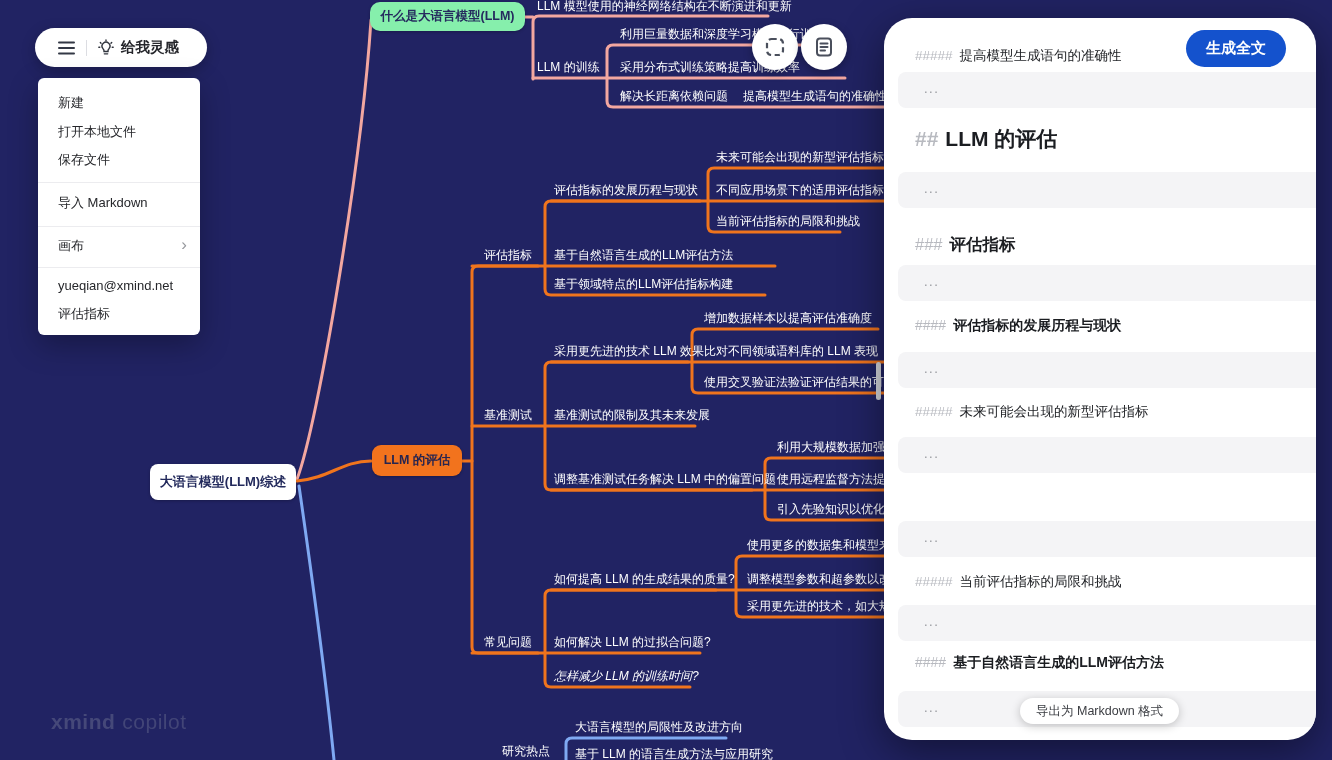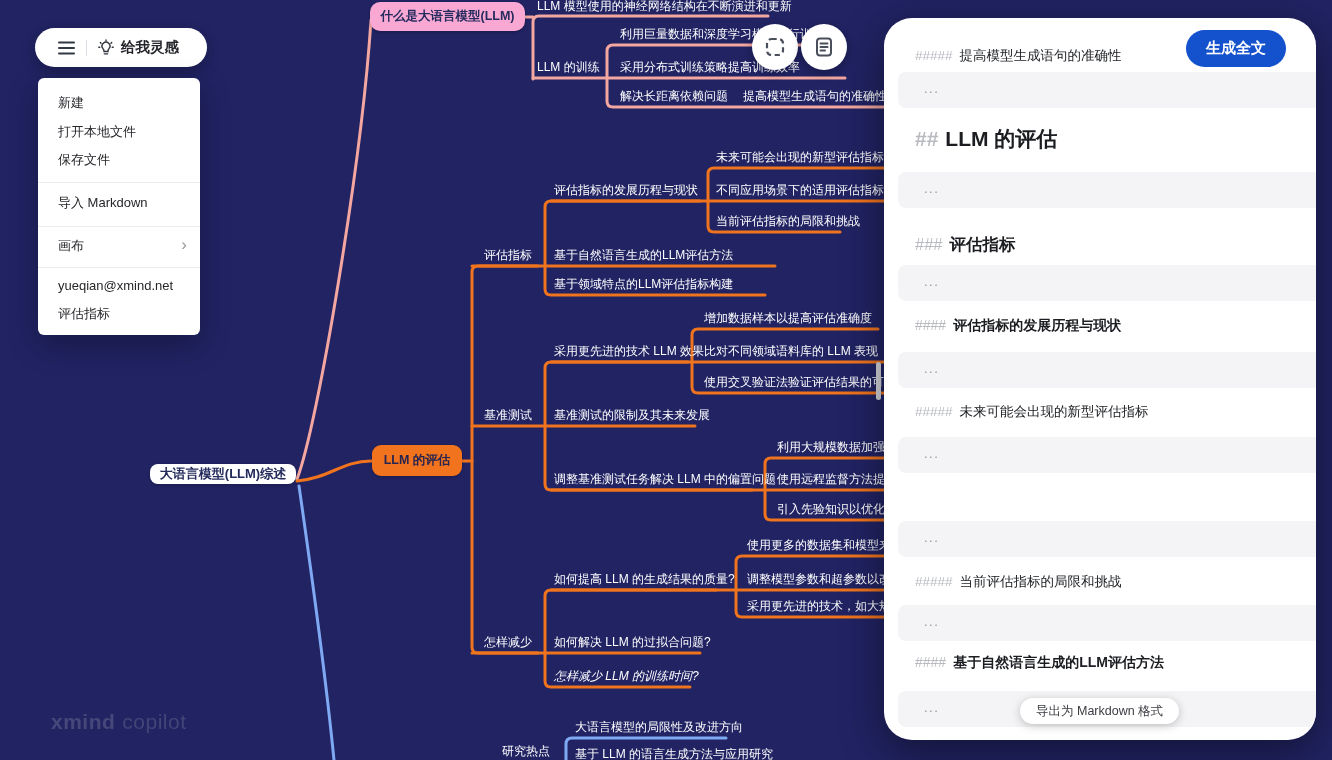--- a/index.html
+++ b/index.html
@@ -6,21 +6,21 @@
   html,body { width:1332px; height:760px; overflow:hidden; }
   body { background:#212363; font-family:"Liberation Sans","DejaVu Sans",sans-serif; position:relative; }
   #stage { position:absolute; inset:0; width:1332px; height:760px; }
 
   
   #map-lines { position:absolute; left:0; top:0; z-index:1; }
   .ml { position:absolute; color:#ffffff; font-size:12px; line-height:13px; white-space:nowrap; z-index:2; }
   .mbox { position:absolute; display:flex; align-items:center; justify-content:center; white-space:nowrap;
           font-weight:700; z-index:2; box-shadow:0 1px 3px rgba(0,0,0,.25); }
   .mbox.white  { background:#ffffff; color:#232a5c; border-radius:8px;  font-size:13px; }
-  .mbox.pink   { background:#f9a8d4; color:#252b5e; border-radius:10px; font-size:12.5px; }
+  .mbox.pink   { background:#86efac; color:#252b5e; border-radius:10px; font-size:12.5px; }
   .mbox.orange { background:#f2731d; color:#27254f; border-radius:9px;  font-size:12.5px; }
 
   
   .round-btn { position:absolute; width:46px; height:46px; border-radius:50%; background:#ffffff; border:none;
                display:flex; align-items:center; justify-content:center; z-index:5; cursor:pointer;
                box-shadow:0 3px 10px rgba(0,0,0,.28); }
 
   
   #md-panel { position:absolute; left:884px; top:18px; width:432px; height:722px; background:#ffffff;
               border-radius:28px; z-index:10; box-shadow:0 12px 44px rgba(0,0,0,.45); overflow:hidden; }
@@ -99,21 +99,21 @@
       </g>
 
       <g stroke="#7fa9f2">
         <path d="M299,486 C314,590 326,680 334,760"></path>
         <path d="M566,762 V744 Q566,738 572,738 H726"></path>
       </g>
     </g>
   </svg>
 
   <div id="mindmap">
-    <div class="mbox white" style="left:150px;top:464px;width:146px;height:20px;">大语言模型(LLM)综述</div>
+    <div class="mbox white" style="left:150px;top:464px;width:146px;height:36px;">大语言模型(LLM)综述</div>
 
     <div class="mbox pink" style="left:370px;top:2px;width:155px;height:29px;">什么是大语言模型(LLM)</div>
     <div class="ml" style="left:537px;top:0px;">LLM 模型使用的神经网络结构在不断演进和更新</div>
     <div class="ml" style="left:537px;top:61px;">LLM 的训练</div>
     <div class="ml" style="left:620px;top:28px;">利用巨量数据和深度学习模型进行训练</div>
     <div class="ml" style="left:620px;top:61px;">采用分布式训练策略提高训练效率</div>
     <div class="ml" style="left:620px;top:90px;">解决长距离依赖问题</div>
     <div class="ml" style="left:743px;top:90px;">提高模型生成语句的准确性</div>
 
     <div class="mbox orange" style="left:372px;top:445px;width:90px;height:31px;">LLM 的评估</div>
@@ -127,21 +127,21 @@
     <div class="ml" style="left:484px;top:409px;">基准测试</div>
     <div class="ml" style="left:554px;top:345px;">采用更先进的技术 LLM 效果</div>
     <div class="ml" style="left:704px;top:312px;">增加数据样本以提高评估准确度</div>
     <div class="ml" style="left:704px;top:345px;">比对不同领域语料库的 LLM 表现</div>
     <div class="ml" style="left:704px;top:376px;">使用交叉验证法验证评估结果的可靠性</div>
     <div class="ml" style="left:554px;top:409px;">基准测试的限制及其未来发展</div>
     <div class="ml" style="left:554px;top:473px;">调整基准测试任务解决 LLM 中的偏置问题</div>
     <div class="ml" style="left:777px;top:441px;">利用大规模数据加强L</div>
     <div class="ml" style="left:777px;top:473px;">使用远程监督方法提高</div>
     <div class="ml" style="left:777px;top:503px;">引入先验知识以优化 L</div>
-    <div class="ml" style="left:484px;top:636px;">怎样减少</div>
+    <div class="ml" style="left:484px;top:636px;">常见问题</div>
     <div class="ml" style="left:554px;top:573px;">如何提高 LLM 的生成结果的质量?</div>
     <div class="ml" style="left:747px;top:539px;">使用更多的数据集和模型来训</div>
     <div class="ml" style="left:747px;top:573px;">调整模型参数和超参数以改善</div>
     <div class="ml" style="left:747px;top:600px;">采用更先进的技术，如大规模</div>
     <div class="ml" style="left:554px;top:636px;">如何解决 LLM 的过拟合问题?</div>
     <div class="ml" style="left:554px;top:670px;font-style:italic;">怎样减少 LLM 的训练时间?</div>
 
     <div class="ml" style="left:502px;top:745px;">研究热点</div>
     <div class="ml" style="left:575px;top:721px;">大语言模型的局限性及改进方向</div>
     <div class="ml" style="left:575px;top:748px;">基于 LLM 的语言生成方法与应用研究</div>

